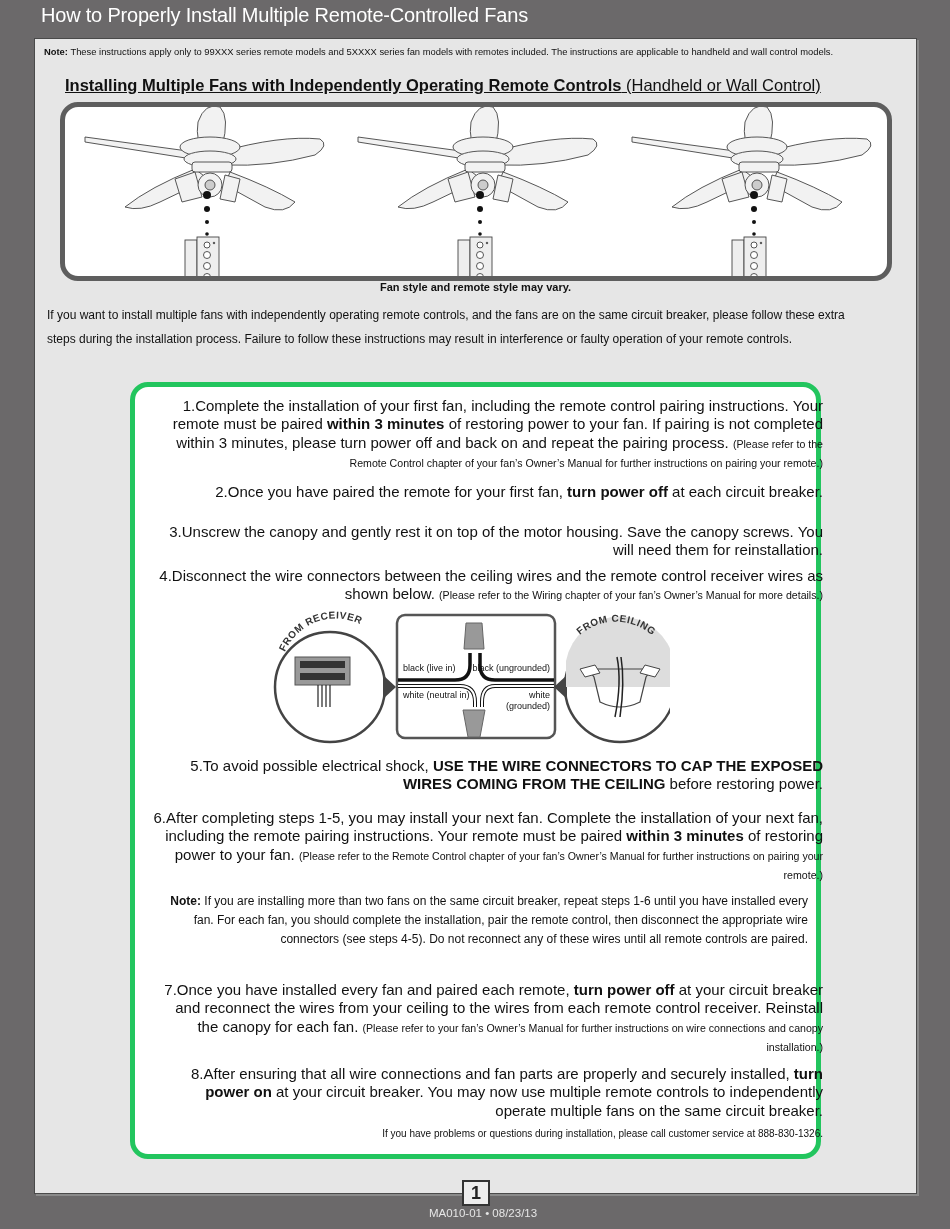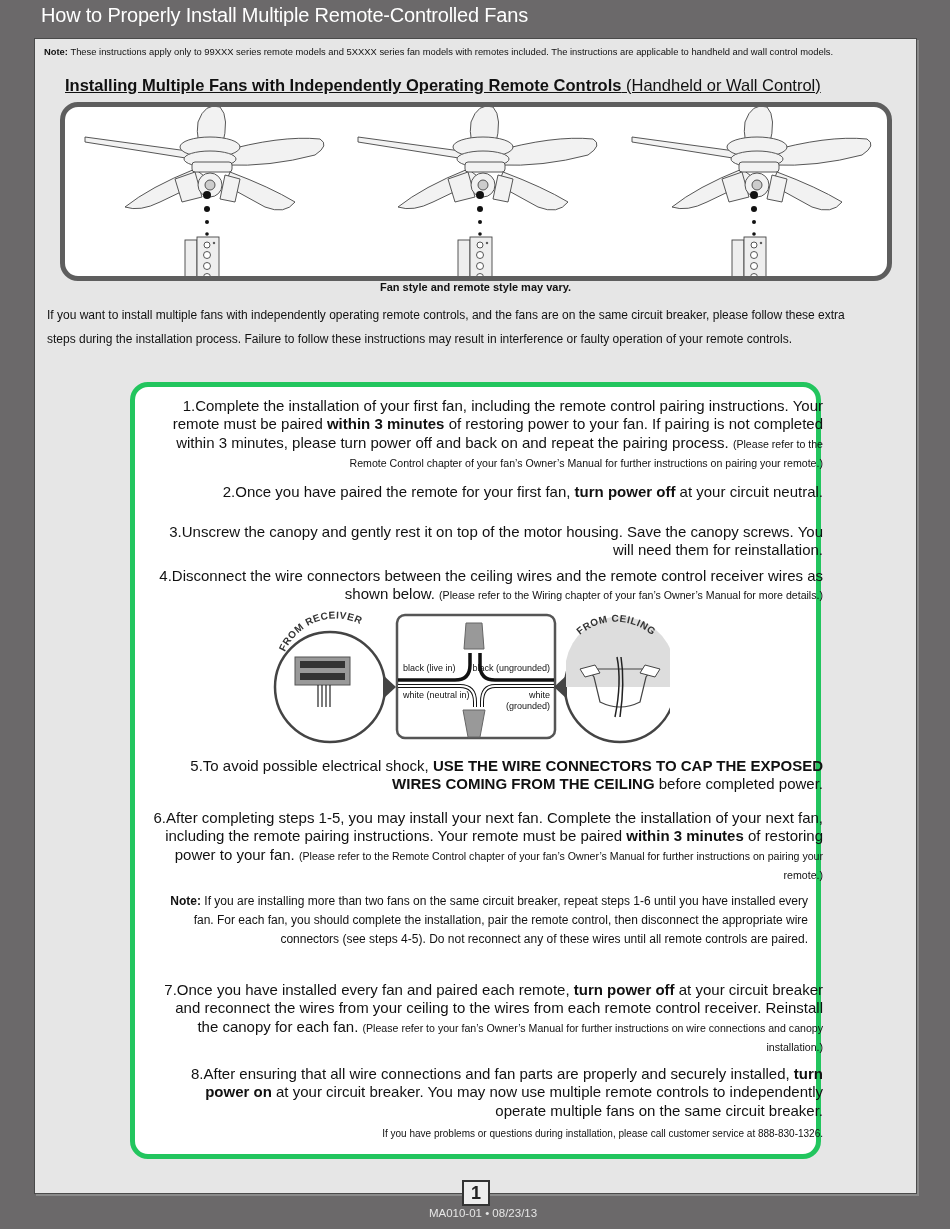--- a/index.html
+++ b/index.html
@@ -197,21 +197,21 @@
   </div>
 
   <div class="caption">Fan style and remote style may vary.</div>
 
   <div class="intro">If you want to install multiple fans with independently operating remote controls, and the fans are on the same circuit breaker, please follow these extra steps during the installation process. Failure to follow these instructions may result in interference or faulty operation of your remote controls.</div>
 
   <div class="steps-box">
 
     <div class="step" style="top:10px"><span class="num">1.</span><span>Complete the installation of your first fan, including the remote control pairing instructions. Your remote must be paired </span><b>within 3 minutes</b><span> of restoring power to your fan. If pairing is not completed within 3 minutes, please turn power off and back on and repeat the pairing process. </span><span class="small">(Please refer to the Remote Control chapter of your fan’s Owner’s Manual for further instructions on pairing your remote.)</span></div>
 
-    <div class="step" style="top:96px"><span class="num">2.</span><span>Once you have paired the remote for your first fan, </span><b>turn power off</b><span> at your circuit neutral.</span></div>
+    <div class="step" style="top:96px"><span class="num">2.</span><span>Once you have paired the remote for your first fan, </span><b>turn power off</b><span> at each circuit breaker.</span></div>
 
     <div class="step" style="top:136px"><span class="num">3.</span><span>Unscrew the canopy and gently rest it on top of the motor housing. Save the canopy screws. You will need them for reinstallation.</span></div>
 
     <div class="step" style="top:180px"><span class="num">4.</span><span>Disconnect the wire connectors between the ceiling wires and the remote control receiver wires as shown below. </span><span class="small">(Please refer to the Wiring chapter of your fan’s Owner’s Manual for more details.)</span></div>
 
     <svg class="wire-diagram" viewBox="0 0 400 145">
       <defs>
         <path id="arcR" d="M15 45 A55 55 0 0 1 105 28"></path>
         <path id="arcC" d="M310 28 A55 55 0 0 1 395 45"></path>
       </defs>
@@ -256,21 +256,21 @@
           <path d="M318 62 L382 62 L376 70 L370 95 Q350 105 330 95 L324 70 Z" fill="none" stroke="#444" stroke-width="1.2"></path>
           <path d="M310 62 L325 58 L330 66 L315 70 Z" fill="#fff" stroke="#444"></path>
           <path d="M390 62 L375 58 L370 66 L385 70 Z" fill="#fff" stroke="#444"></path>
           <path d="M347 50 Q352 75 345 110" fill="none" stroke="#222" stroke-width="1.5"></path>
           <path d="M351 50 Q355 75 350 110" fill="none" stroke="#222" stroke-width="1.5"></path>
         </g>
         <text class="arc-label"><textPath href="#arcC">FROM CEILING</textPath></text>
       </g>
     </svg>
 
-    <div class="step" style="top:370px"><span class="num">5.</span><span>To avoid possible electrical shock, </span><b>USE THE WIRE CONNECTORS TO CAP THE EXPOSED WIRES COMING FROM THE CEILING</b><span> before completed power.</span></div>
+    <div class="step" style="top:370px"><span class="num">5.</span><span>To avoid possible electrical shock, </span><b>USE THE WIRE CONNECTORS TO CAP THE EXPOSED WIRES COMING FROM THE CEILING</b><span> before restoring power.</span></div>
 
     <div class="step" style="top:422px"><span class="num">6.</span><span>After completing steps 1-5, you may install your next fan. Complete the installation of your next fan, including the remote pairing instructions. Your remote must be paired </span><b>within 3 minutes</b><span> of restoring power to your fan. </span><span class="small">(Please refer to the Remote Control chapter of your fan’s Owner’s Manual for further instructions on pairing your remote.)</span></div>
 
     <div class="note-block" style="top:505px"><b>Note:</b><span> If you are installing more than two fans on the same circuit breaker, repeat steps 1-6 until you have installed every fan. For each fan, you should complete the installation, pair the remote control, then disconnect the appropriate wire connectors (see steps 4-5). Do not reconnect any of these wires until all remote controls are paired.</span></div>
 
     <div class="step" style="top:594px"><span class="num">7.</span><span>Once you have installed every fan and paired each remote, </span><b>turn power off</b><span> at your circuit breaker and reconnect the wires from your ceiling to the wires from each remote control receiver. Reinstall the canopy for each fan. </span><span class="small">(Please refer to your fan’s Owner’s Manual for further instructions on wire connections and canopy installation.)</span></div>
 
     <div class="step" style="top:678px"><span class="num">8.</span><span>After ensuring that all wire connections and fan parts are properly and securely installed, </span><b>turn power on</b><span> at your circuit breaker. You may now use multiple remote controls to independently operate multiple fans on the same circuit breaker.</span></div>
 
     <div class="contact" style="top:738px">If you have problems or questions during installation, please call customer service at 888-830-1326.</div>

